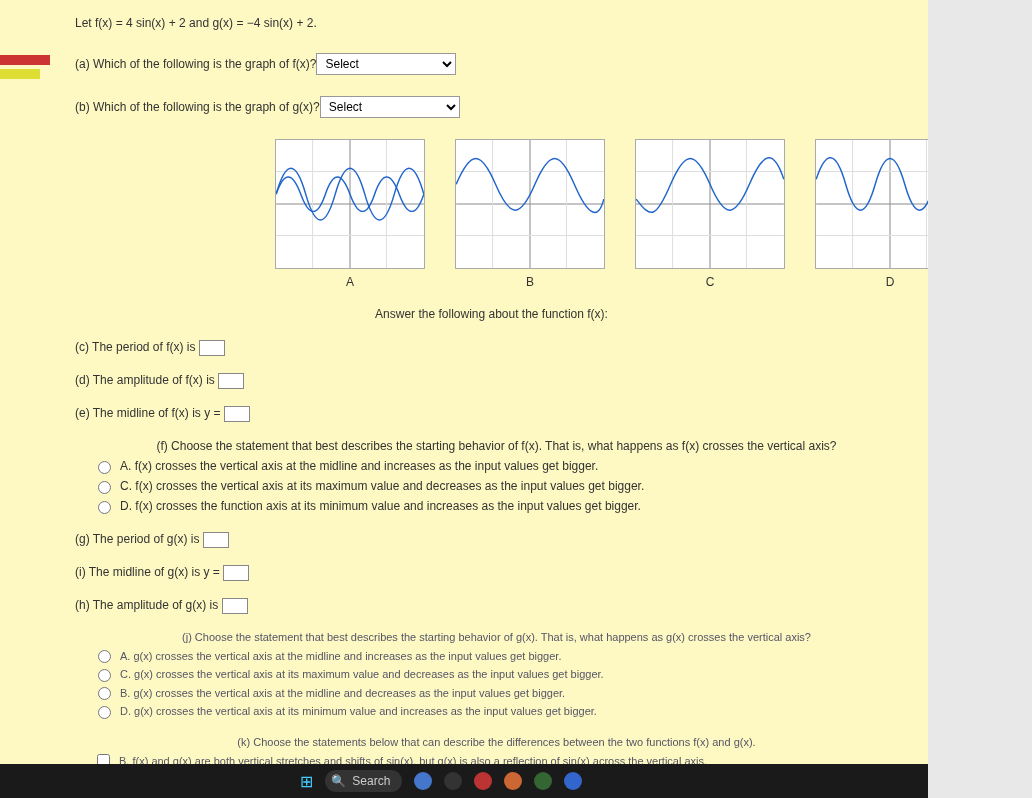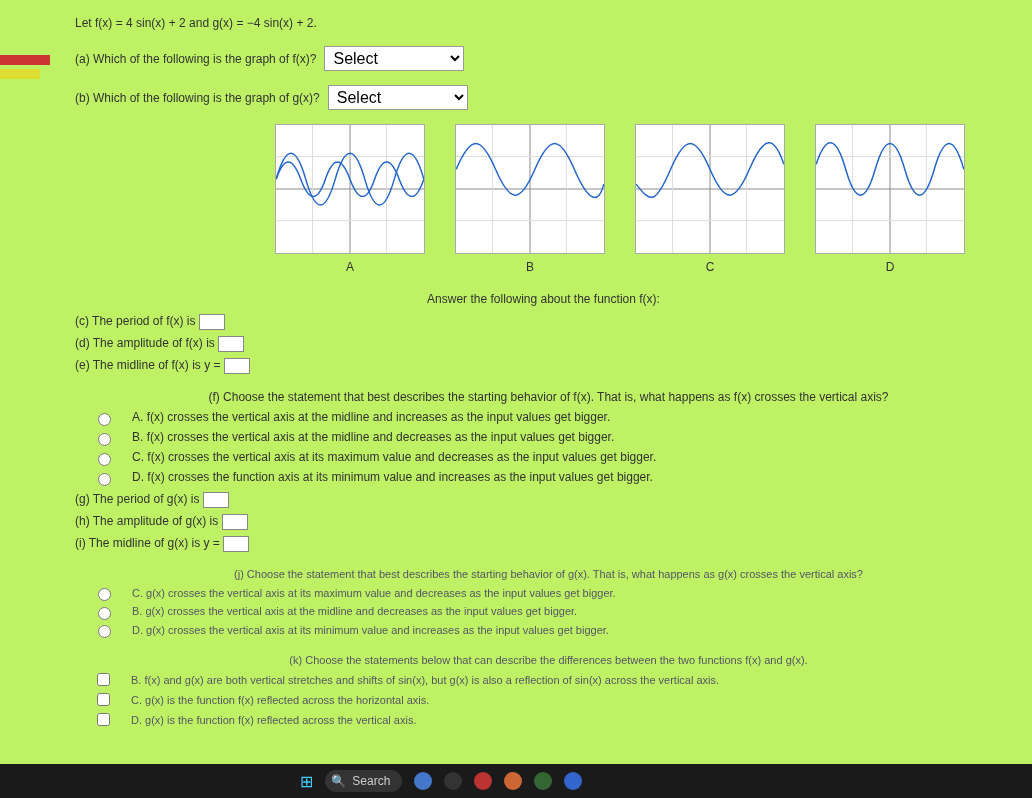--- a/index.html
+++ b/index.html
@@ -5,64 +5,64 @@
   * { box-sizing: border-box; }
   body {
     margin: 0;
     font-family: Arial, sans-serif;
     font-size: 12px;
     color: #333;
     background: #e8e8e8;
     padding: 0;
   }
   .page {
-    width: 1032px;
+    width: 928px;
     height: 798px;
     position: relative;
-    background: #bef264;
+    background: #fef9c3;
     overflow: hidden;
   }
   .content {
     position: absolute;
     left: 75px;
     top: 14px;
     right: 20px;
     font-size: 12px;
     line-height: 1.5;
   }
   .sidebar-tabs {
     position: absolute;
     left: 0;
     top: 55px;
     width: 60px;
   }
   .tab { height: 10px; margin-bottom: 4px; }
   .tab-red { background: #c33; width: 50px; }
   .tab-yellow { background: #dd3; width: 40px; }
   .intro { margin-bottom: 12px; }
-  .qrow { margin: 14px 0; display: flex; align-items: center; gap: 8px; }
+  .qrow { margin: 21px 0; display: flex; align-items: center; }
   select {
-    font-size: 16px; padding: 2px 4px; width: 140px; background: #fff;
+    font-size: 12px; padding: 2px 4px; width: 140px; background: #fff;
     border: 1px solid #999;
   }
   .graphs { display: flex; gap: 30px; margin: 12px 0 6px 200px; }
   .gcol { text-align: center; }
   .gbox {
     width: 150px; height: 130px; background: #fff; border: 1px solid #aaa;
     position: relative; overflow: hidden;
   }
   .gbox svg { width: 100%; height: 100%; }
   .glabel { margin-top: 4px; font-size: 12px; }
   .section { margin: 14px 0 2px 0; text-align: center; }
-  .inputrow { margin: 4px 0; }
+  .inputrow { margin: 15px 0; }
   .smallbox {
     display: inline-block; width: 26px; height: 16px; border: 1px solid #888;
     background: #fff; vertical-align: middle;
   }
-  .radio-opt, .chk-opt { margin: 2px 0 2px 18px; display: flex; align-items: flex-end; gap: 18px; }
+  .radio-opt, .chk-opt { margin: 2px 0 2px 18px; display: flex; align-items: center; gap: 6px; }
   .radio-opt input, .chk-opt input { margin-top: 2px; }
   .indent { margin-left: 10px; }
   .taskbar {
     position: absolute; bottom: 0; left: 0; right: 0; height: 34px;
     background: #1a1a1a; display: flex; align-items: center; gap: 12px;
     padding-left: 300px; color: #ddd; font-size: 12px;
   }
   .search-pill {
     background: #333; border-radius: 14px; padding: 4px 12px 4px 6px;
     display: flex; align-items: center; gap: 6px; color: #ccc;
@@ -179,46 +179,46 @@
       <span class="smallbox"></span>
     </div>
 
     <div class="section indent">(f) Choose the statement that best describes the starting behavior of f(x). That is, what happens as f(x) crosses the vertical axis?</div>
     <div class="radio-opt">
         <input type="radio" name="ff" style="">
         <span>A. f(x) crosses the vertical axis at the midline and increases as the input values get bigger.</span>
       </div>
     <div class="radio-opt">
         <input type="radio" name="ff" style="">
-        <span>B. f(x) crosses the vertical axis at the midline and decreases as the input values get bigger.</span>
-      </div>
-    <div class="radio-opt">
-        <input type="radio" name="ff" style="">
         <span>C. f(x) crosses the vertical axis at its maximum value and decreases as the input values get bigger.</span>
       </div>
     <div class="radio-opt">
         <input type="radio" name="ff" style="">
         <span>D. f(x) crosses the function axis at its minimum value and increases as the input values get bigger.</span>
       </div>
 
 
     <div class="inputrow">
       <span>(g) The period of g(x) is</span>
       <span class="smallbox"></span>
     </div>
     <div class="inputrow">
+      <span>(i) The midline of g(x) is y =</span>
+      <span class="smallbox"></span>
+    </div>
+    <div class="inputrow">
       <span>(h) The amplitude of g(x) is</span>
       <span class="smallbox"></span>
     </div>
-    <div class="inputrow">
-      <span>(i) The midline of g(x) is y =</span>
-      <span class="smallbox"></span>
-    </div>
 
     <div class="section indent blurline">(j) Choose the statement that best describes the starting behavior of g(x). That is, what happens as g(x) crosses the vertical axis?</div>
+    <div class="radio-opt blurline">
+        <input type="radio" name="gj" style="">
+        <span>A. g(x) crosses the vertical axis at the midline and increases as the input values get bigger.</span>
+      </div>
     <div class="radio-opt blurline">
         <input type="radio" name="gj" style="">
         <span>C. g(x) crosses the vertical axis at its maximum value and decreases as the input values get bigger.</span>
       </div>
     <div class="radio-opt blurline">
         <input type="radio" name="gj" style="">
         <span>B. g(x) crosses the vertical axis at the midline and decreases as the input values get bigger.</span>
       </div>
     <div class="radio-opt blurline">
         <input type="radio" name="gj" style="">

